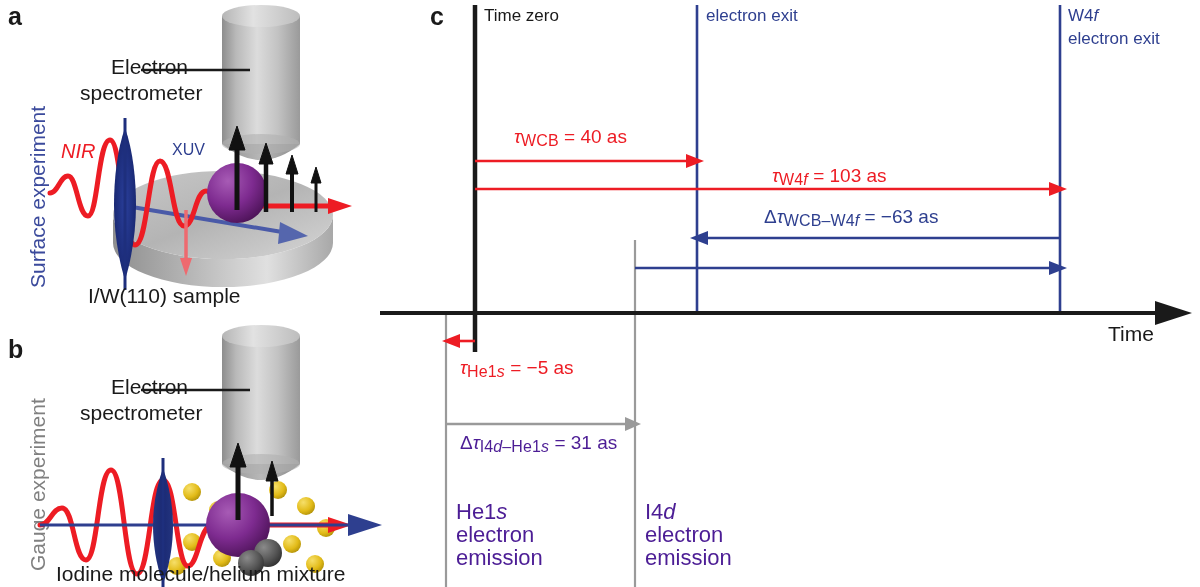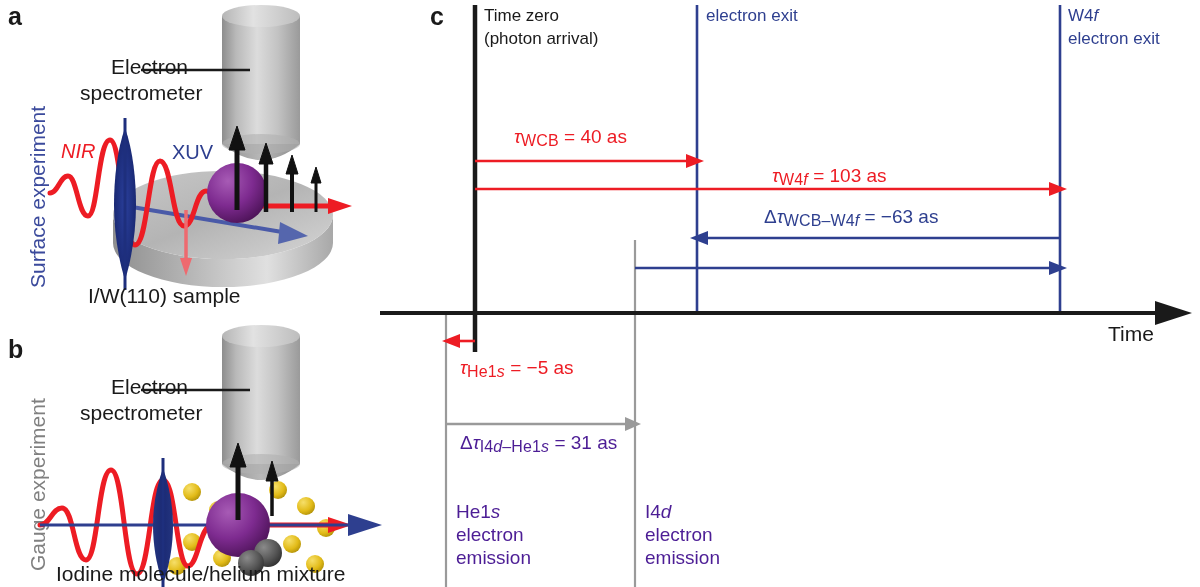--- a/index.html
+++ b/index.html
@@ -36,21 +36,21 @@
   .lbl-blue{color:#2e3f8f;}
   .lbl-gray{color:#4c1d95;}
   .lbl-red{color:#ed1c24;}
   .lbl-black{color:#1a1a1a;}
   .tl-head{
     font-size:17px;
     line-height:23px;
     white-space:nowrap;
   }
   .tl-note{
-    font-size:19px;
+    font-size:22px;
     line-height:23px;
     white-space:nowrap;
   }
   .ann{
     font-size:19px;
     white-space:nowrap;
   }
   .ann .sub{
     font-size:16px;
     vertical-align:-3px;
@@ -155,21 +155,21 @@
     <g>
       <line x1="146" y1="210" x2="146" y2="262" stroke="#ee6a6f" stroke-width="3.5"></line>
       <polygon points="140,258 146,276 152,258" fill="#ee6a6f"></polygon>
     </g>
   </svg>
 
   <div class="abs cap" style="left:111px;top:55px;text-align:right;">Electron</div>
   <div class="abs cap" style="left:80px;top:81px;">spectrometer</div>
 
   <div class="abs cap it" style="left:61px;top:140px;font-weight:normal;color:#ed1c24;font-size:20px;">NIR</div>
-  <div class="abs cap" style="left:172px;top:141px;color:#2e3f8f;font-size:20px;">XUV</div>
+  <div class="abs cap" style="left:172px;top:141px;color:#2e3f8f;font-size:16px;">XUV</div>
 
   <div class="abs cap" style="left:88px;top:284px;">I/W(110) sample</div>
 
   <div class="abs panel-letter" style="left:8px;top:335px;">b</div>
 
   <div class="abs side-label side-gray" style="left:26px;top:571px;transform:rotate(-90deg);">Gauge experiment</div>
 
   <svg class="abs" style="left:40px;top:320px;" width="390" height="245" viewBox="0 0 390 245">
     <defs>
       <radialGradient id="ballB" cx="0.35" cy="0.3" r="0.75">
@@ -299,21 +299,20 @@
     </g>
 
     <g>
       <line x1="446" y1="424" x2="627" y2="424" stroke="#9a9a9a" stroke-width="2.4"></line>
       <polygon points="625,417 641,424 625,431" fill="#9a9a9a"></polygon>
     </g>
   </svg>
 
   <div class="abs tl-head lbl-black" style="left:484px;top:4px;">
     <div>Time zero</div>
-    <div>(photon arrival)</div>
   </div>
 
   <div class="abs tl-head lbl-blue" style="left:706px;top:4px;">
     <div>electron exit</div>
   </div>
 
   <div class="abs tl-head lbl-blue" style="left:1068px;top:4px;">
     <div><span>W4</span><span class="it">f</span></div>
     <div>electron exit</div>
   </div>

